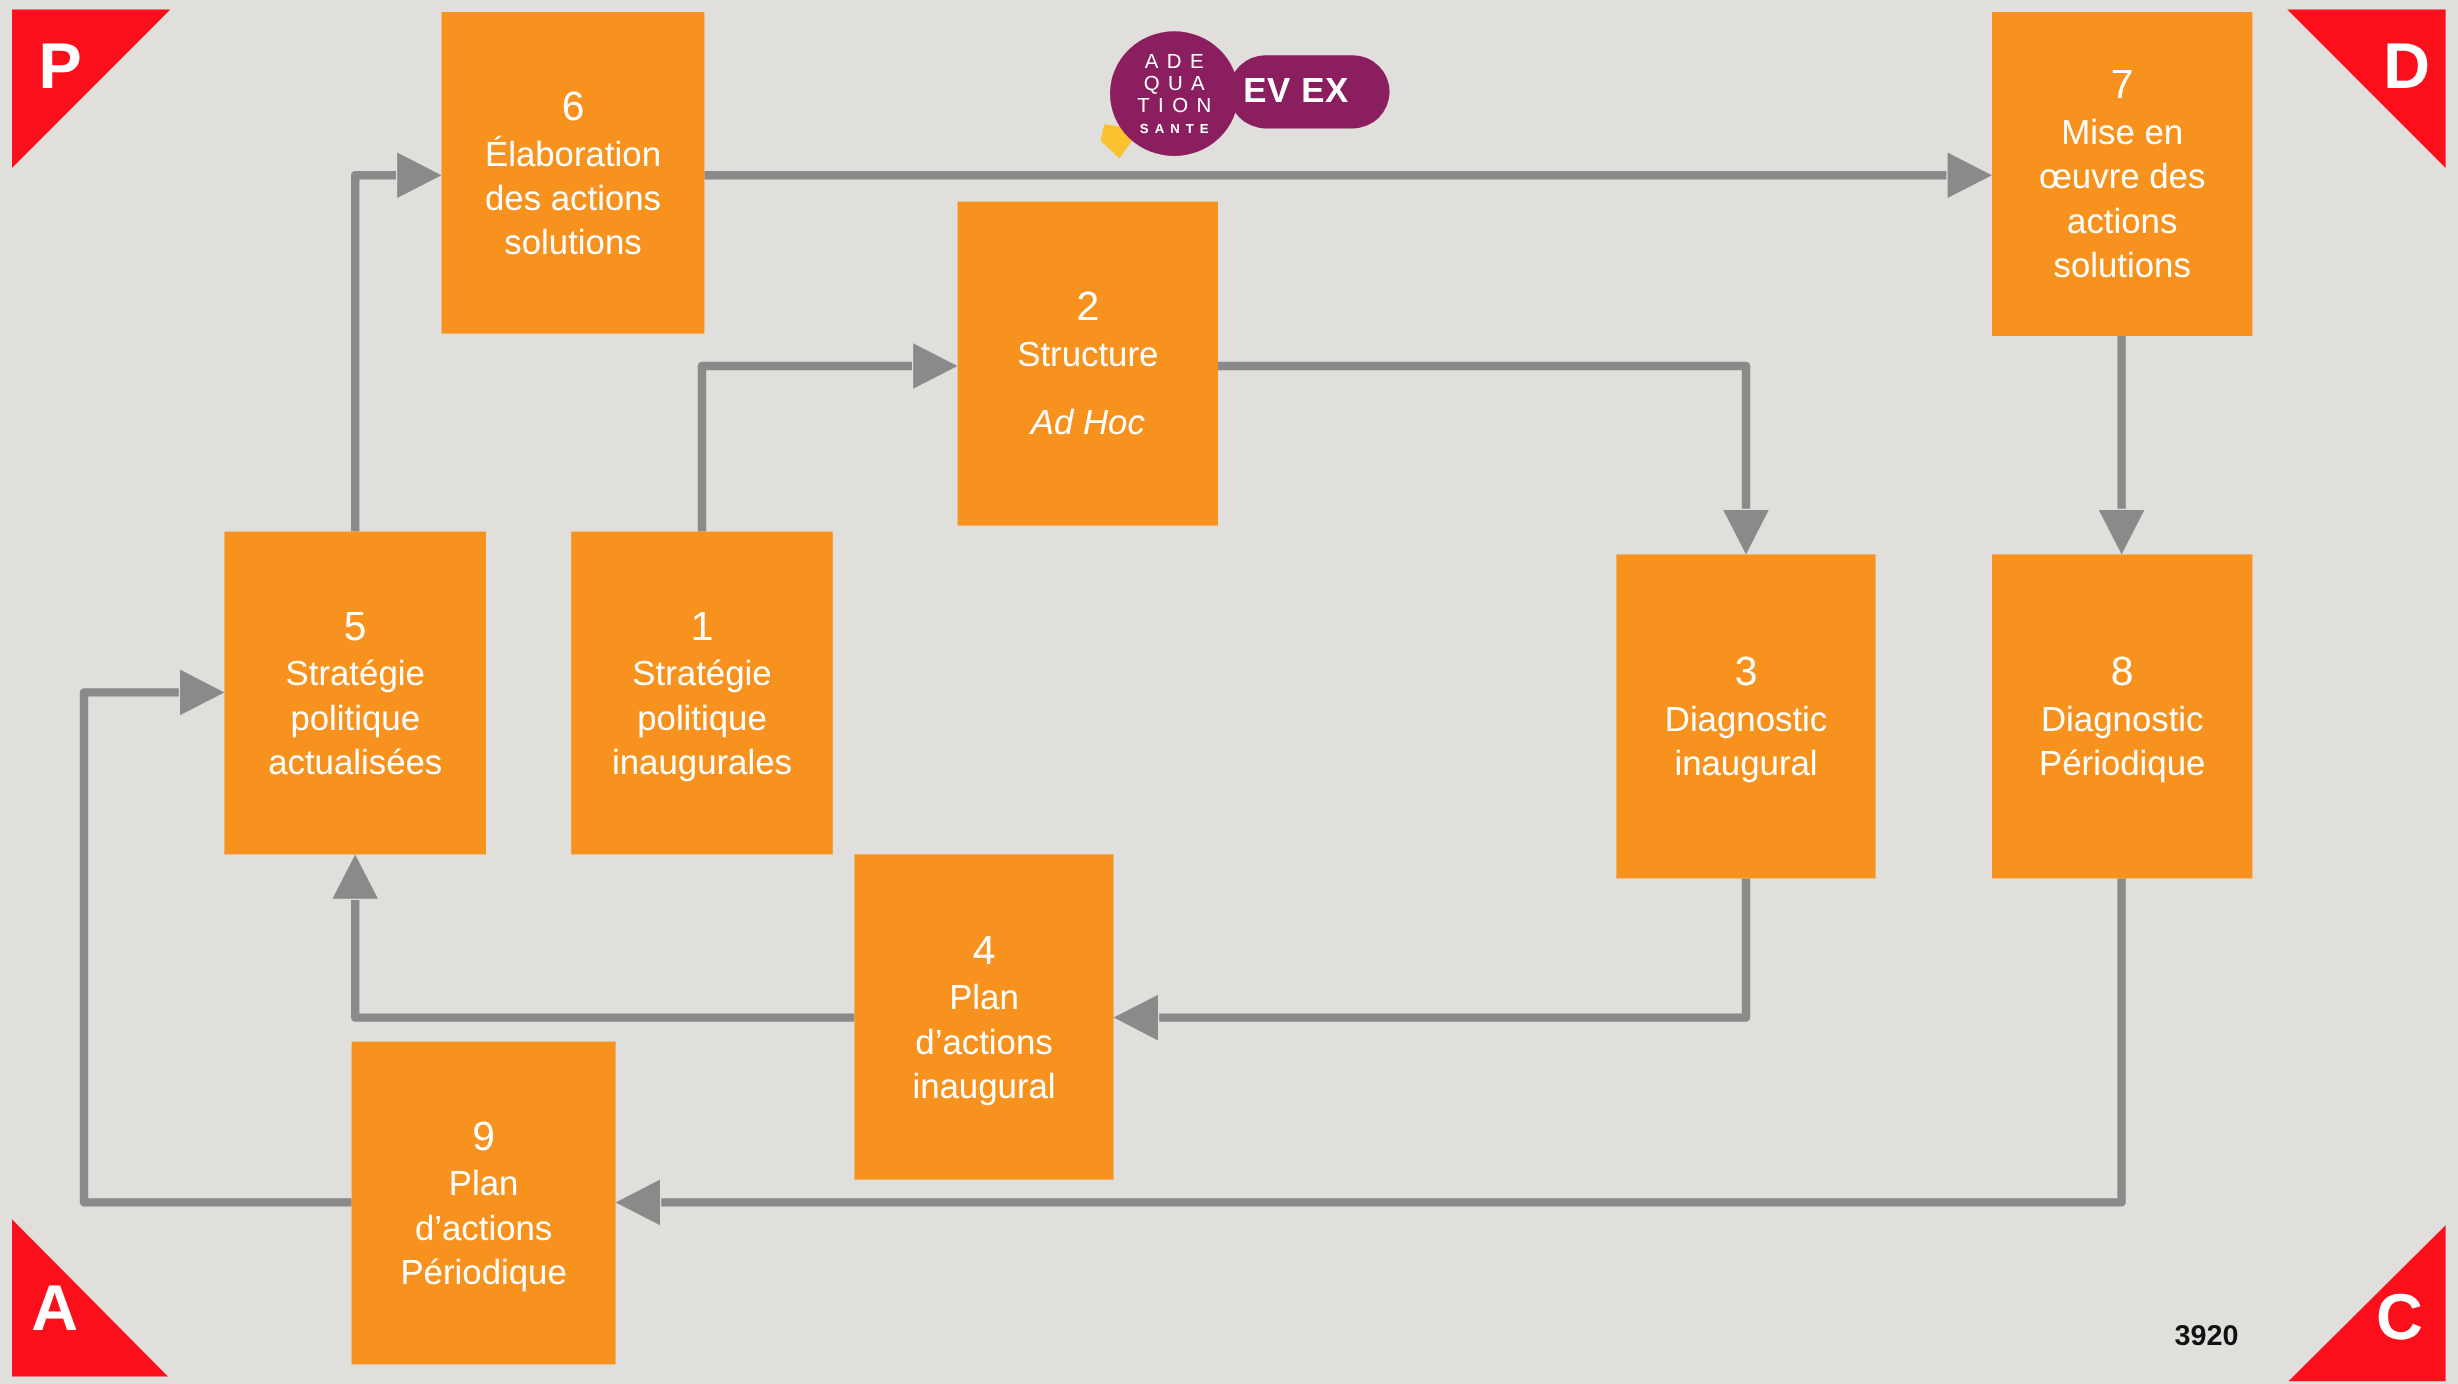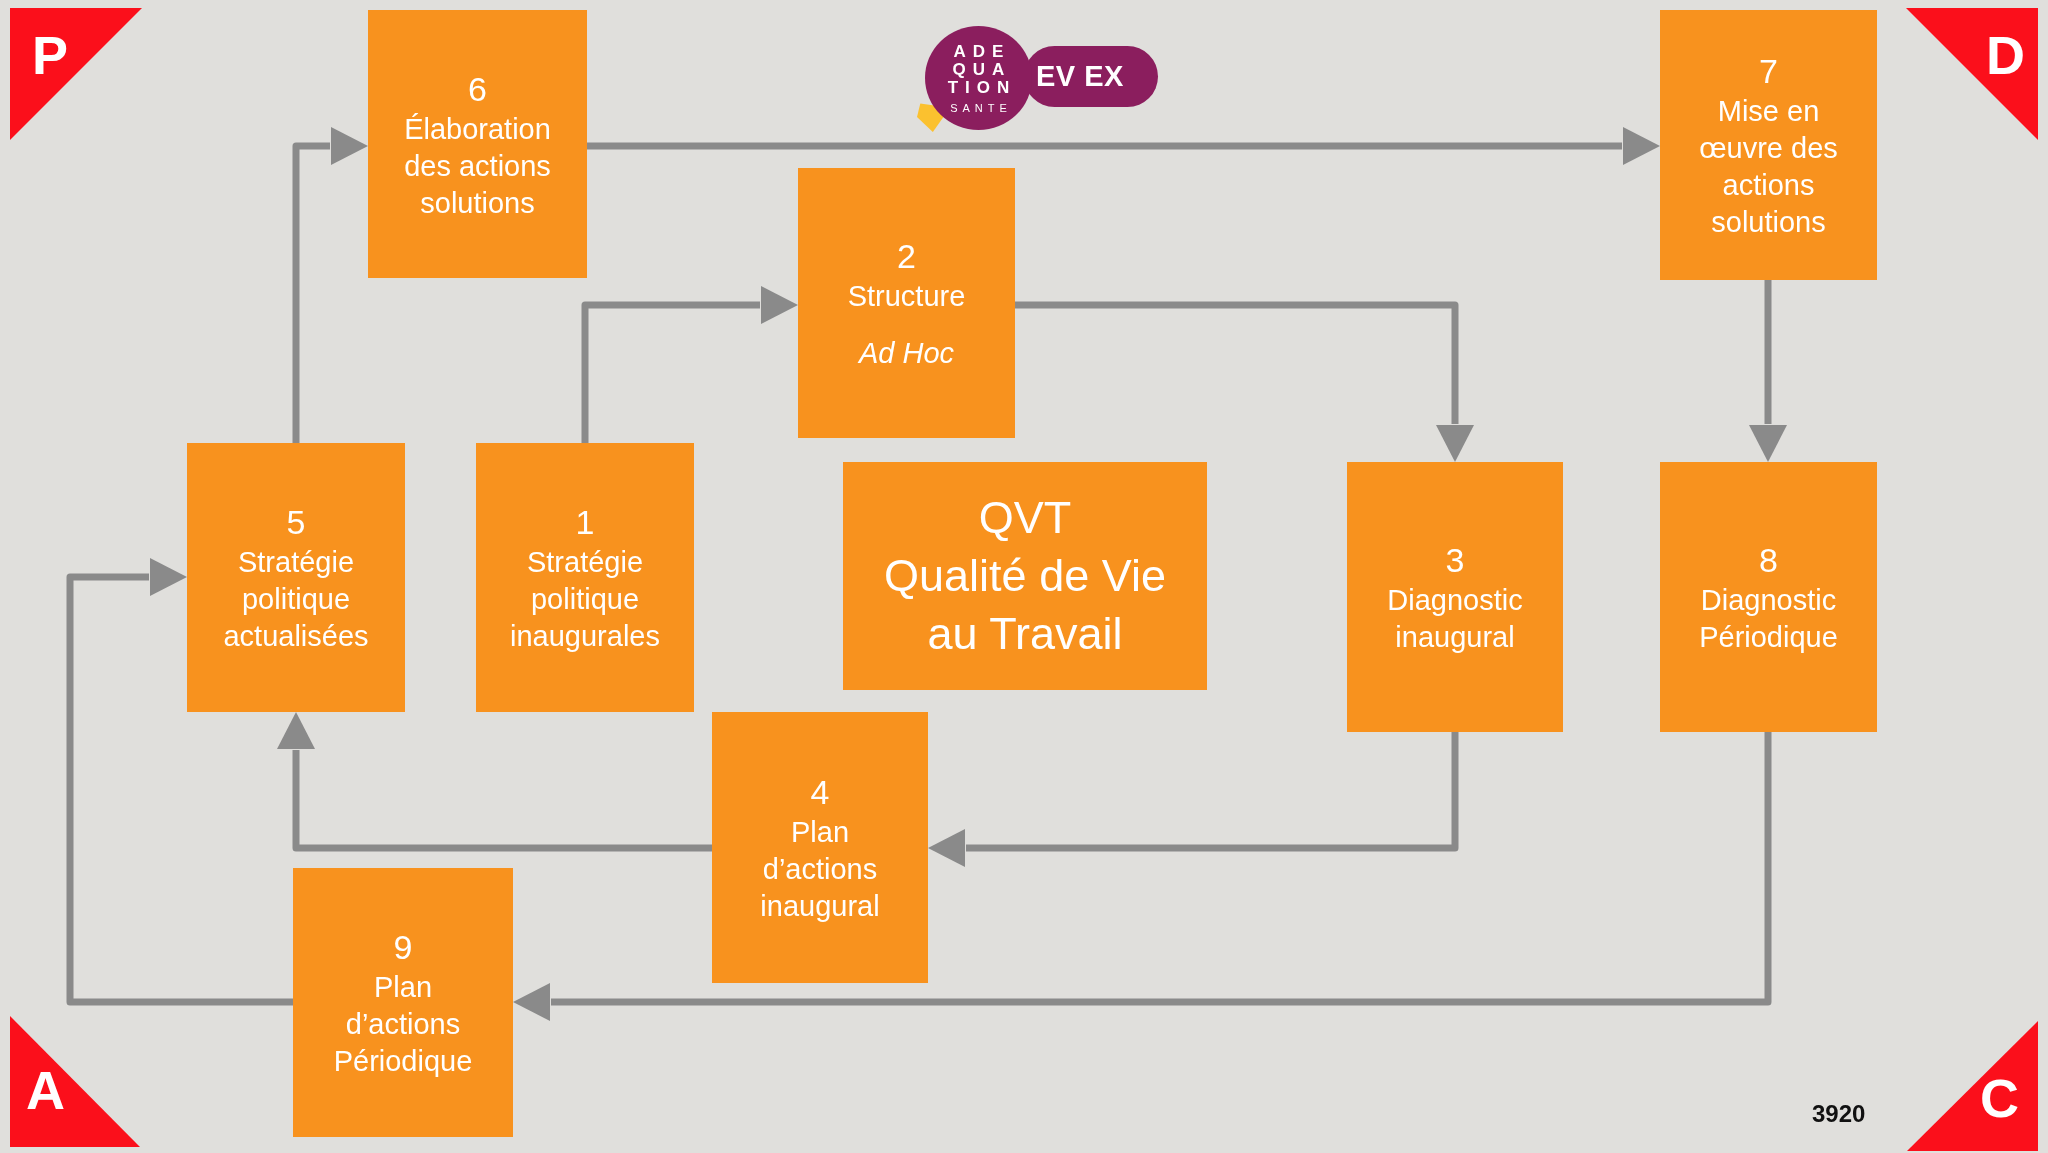--- a/index.html
+++ b/index.html
@@ -57,25 +57,25 @@
     clip-path: polygon(10% 8%, 100% 22%, 48% 100%, 0% 52%);
   }
   .logo-circle {
     position: absolute; z-index: 4;
     left: 925px; top: 26px; width: 107px; height: 104px;
     background: #8B1E5E; border-radius: 50%;
     display: flex; flex-direction: column; align-items: center; justify-content: center;
     color: #FFFFFF;
   }
   .logo-circle .crow {
-    font-size: 17px; line-height: 18px; font-weight: 700;
+    font-size: 17px; line-height: 18px; font-weight: 400;
     letter-spacing: 7px; margin-right: -7px;
   }
   .logo-circle .sante {
-    font-size: 11px; line-height: 12px; font-weight: 400;
+    font-size: 11px; line-height: 12px; font-weight: 700;
     letter-spacing: 5px; margin-right: -5px; margin-top: 5px;
   }
 
   
   .footer-code {
     position: absolute; z-index: 2;
     left: 1812px; top: 1100px;
     color: #111111; font-size: 24px; font-weight: 600;
   }
 </style>
@@ -201,21 +201,16 @@
     <div class="line">Périodique</div>
   </div>
 
   <div class="node" style="left:293px; top:868px; width:220px; height:269px;">
     <div class="num">9</div>
     <div class="line">Plan</div>
     <div class="line">d’actions</div>
     <div class="line">Périodique</div>
   </div>
 
-  <div class="node qvt" style="left:843px; top:462px; width:364px; height:228px;">
-    <div class="line">QVT</div>
-    <div class="line">Qualité de Vie</div>
-    <div class="line">au Travail</div>
-  </div>
 
   <span class="footer-code">3920</span>
 
 </div>
 
 </body></html>

